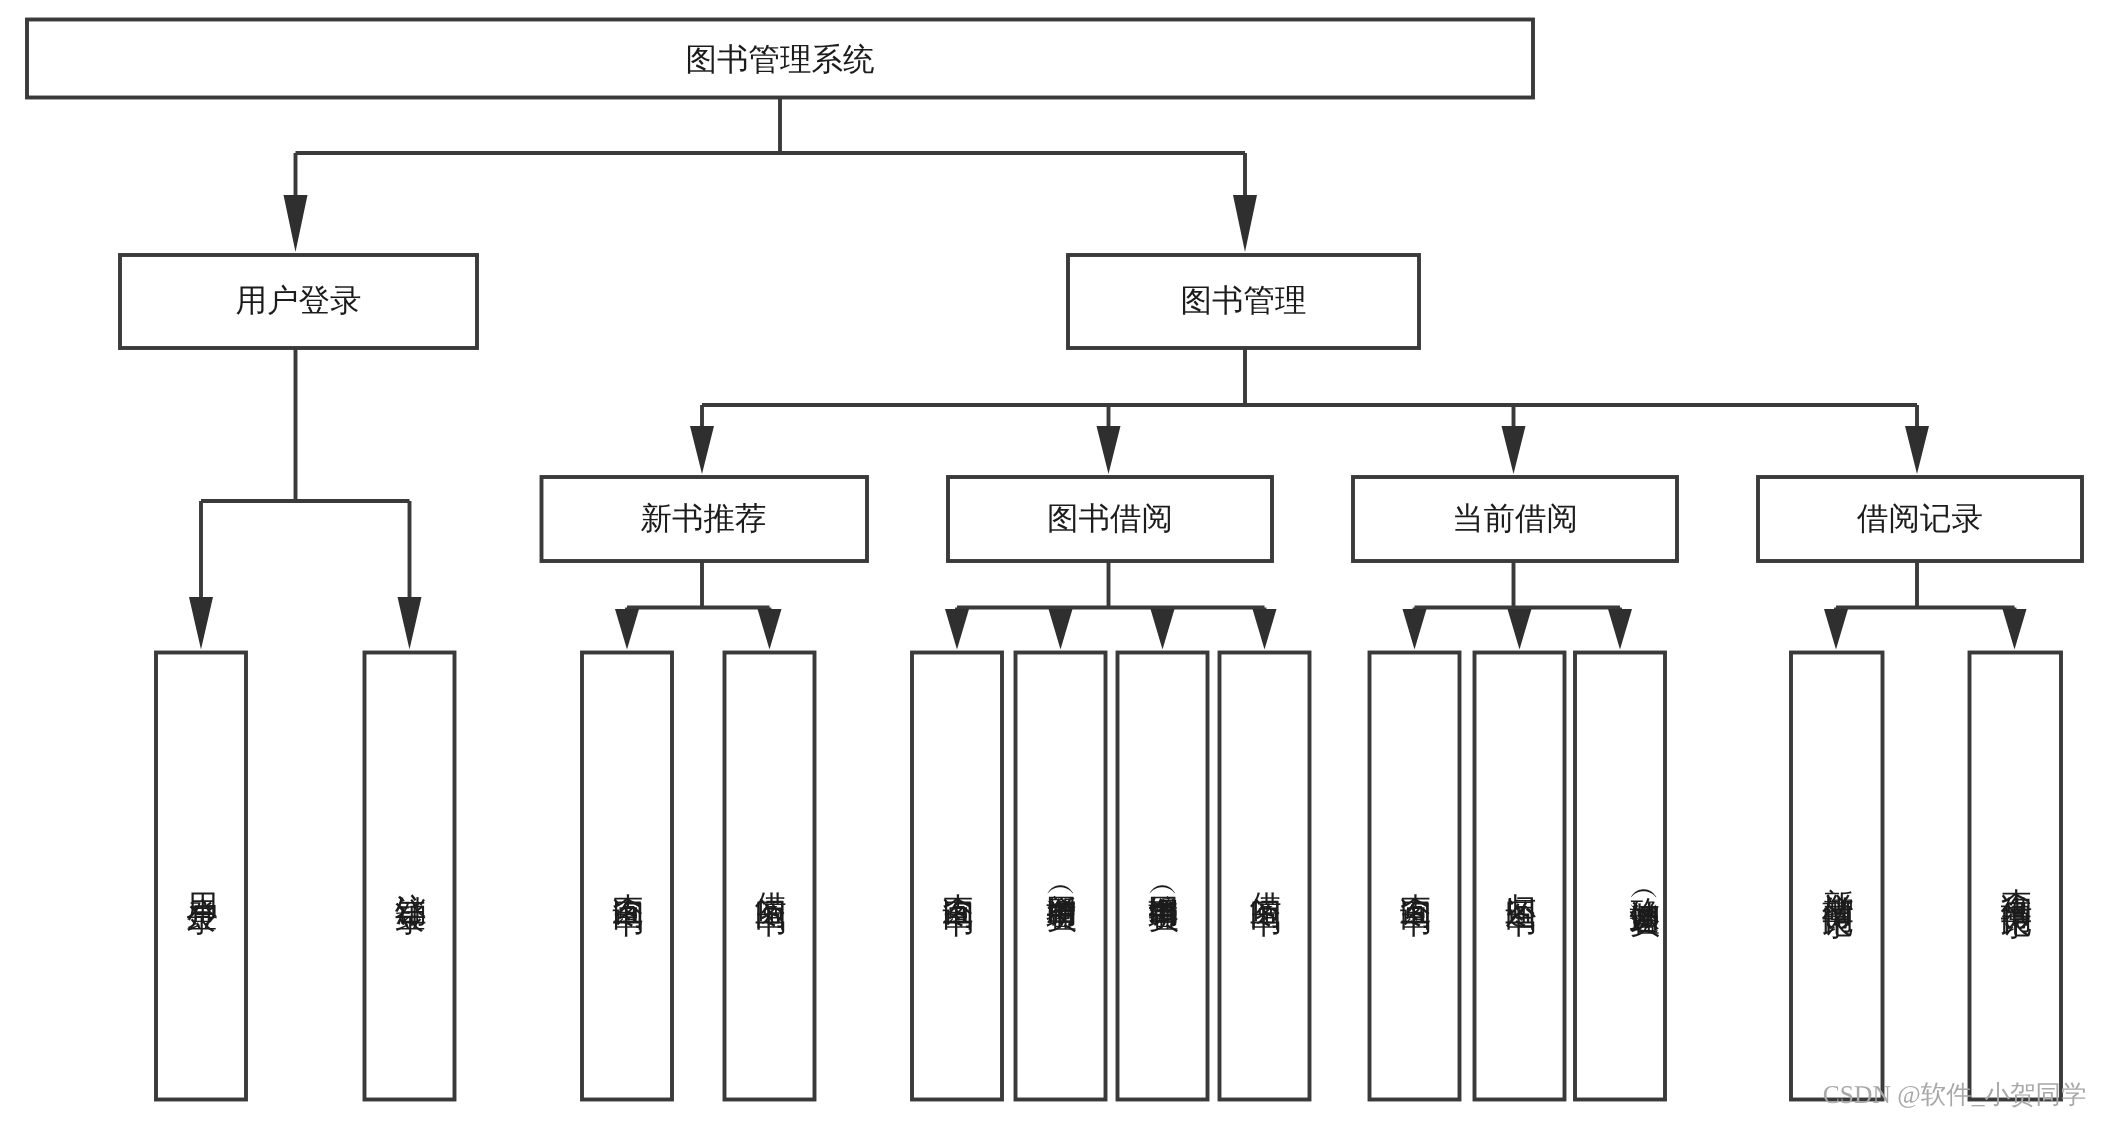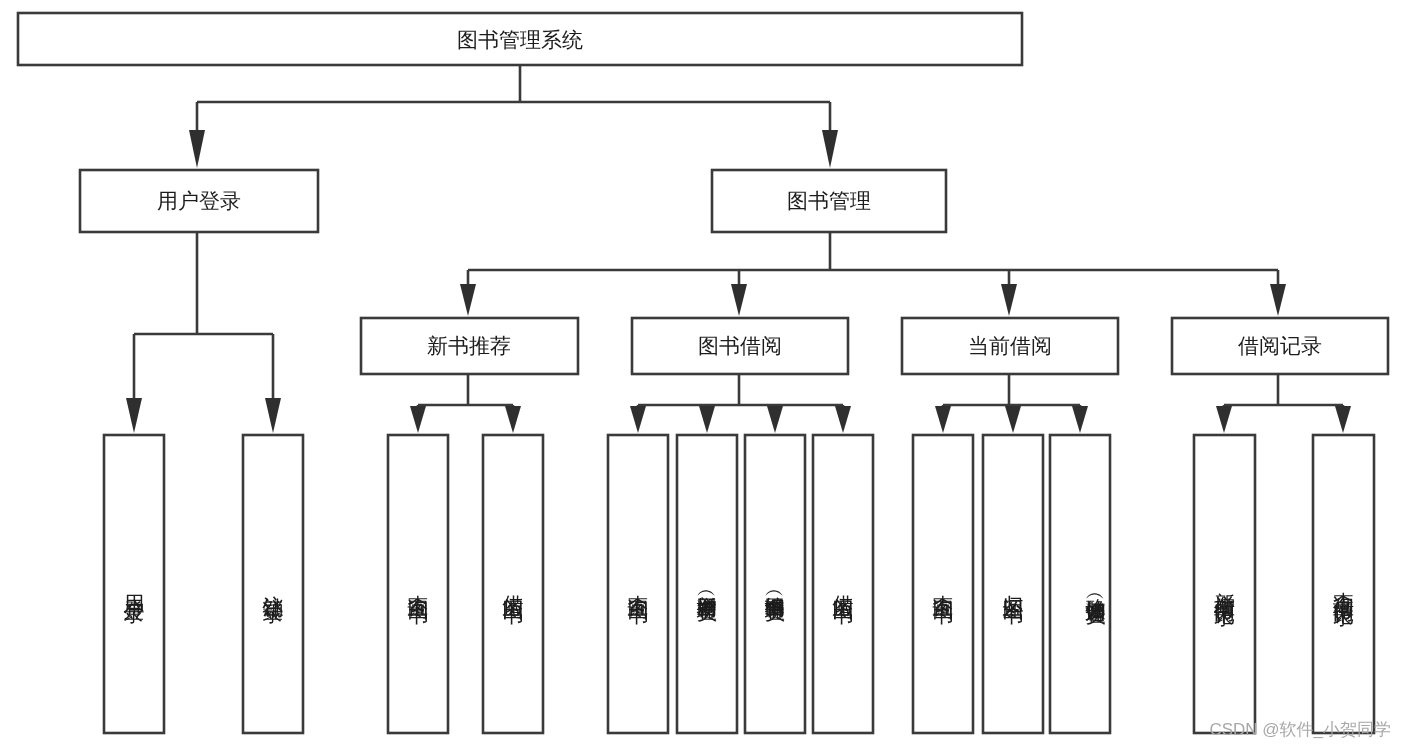--- a/index.html
+++ b/index.html
@@ -46,21 +46,21 @@
     font-family: "Liberation Sans", "DejaVu Sans", sans-serif;
     font-size: 21px;
     fill: #1c1c1c;
     text-anchor: middle;
     dominant-baseline: middle;
   }
   .watermark-text {
     position: absolute;
     right: 14px;
     bottom: 6px;
-    font-family: Liberation Sans, sans-serif;
+    font-family: Liberation Serif, serif;
     font-size: 17px;
     color: #a8a8a8;
     white-space: nowrap;
     pointer-events: none;
   }
 </style>
 </head>
 <body>
 
 <div id="diagram-root">

